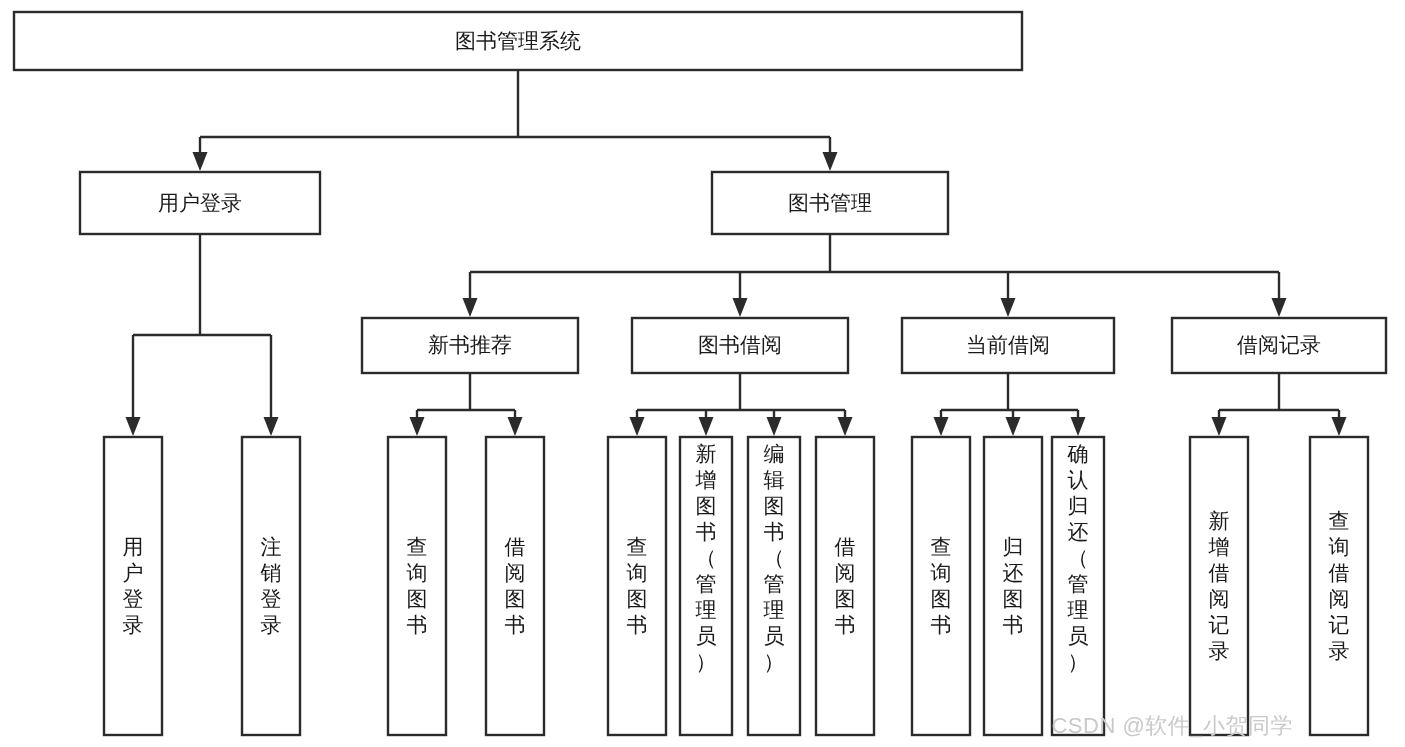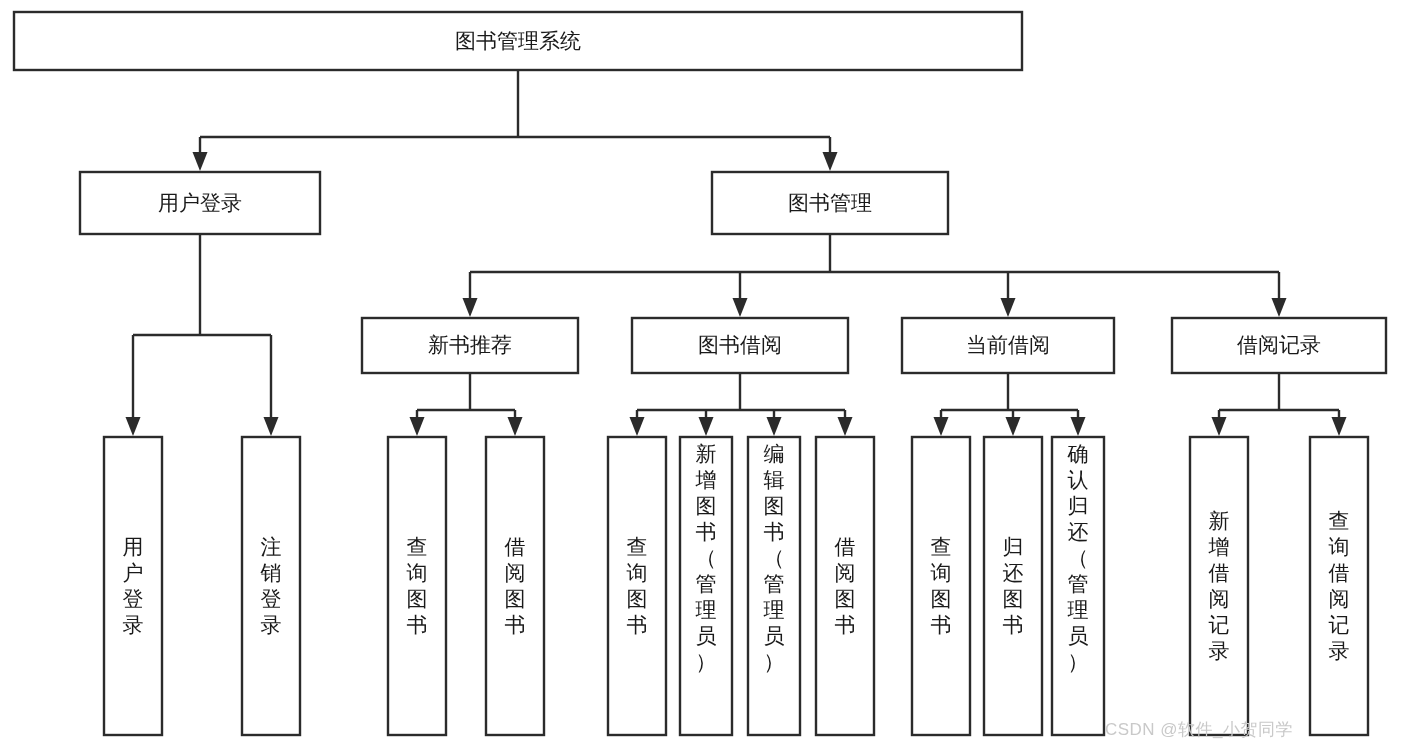--- a/index.html
+++ b/index.html
@@ -58,21 +58,21 @@
     font-family: "Liberation Sans", "DejaVu Sans", sans-serif;
     font-size: 21px;
     fill: #1a1a1a;
     text-anchor: middle;
   }
   .watermark {
     position: absolute;
     right: 10px;
     bottom: 6px;
     font-family: "Liberation Sans", "DejaVu Sans", sans-serif;
-    font-size: 17px;
+    font-size: 22px;
     color: #c9c9c9;
     white-space: nowrap;
     letter-spacing: 0.5px;
     text-align: center;
   }
 </style>
 </head>
 <body>
 
 <div id="diagram-root">

